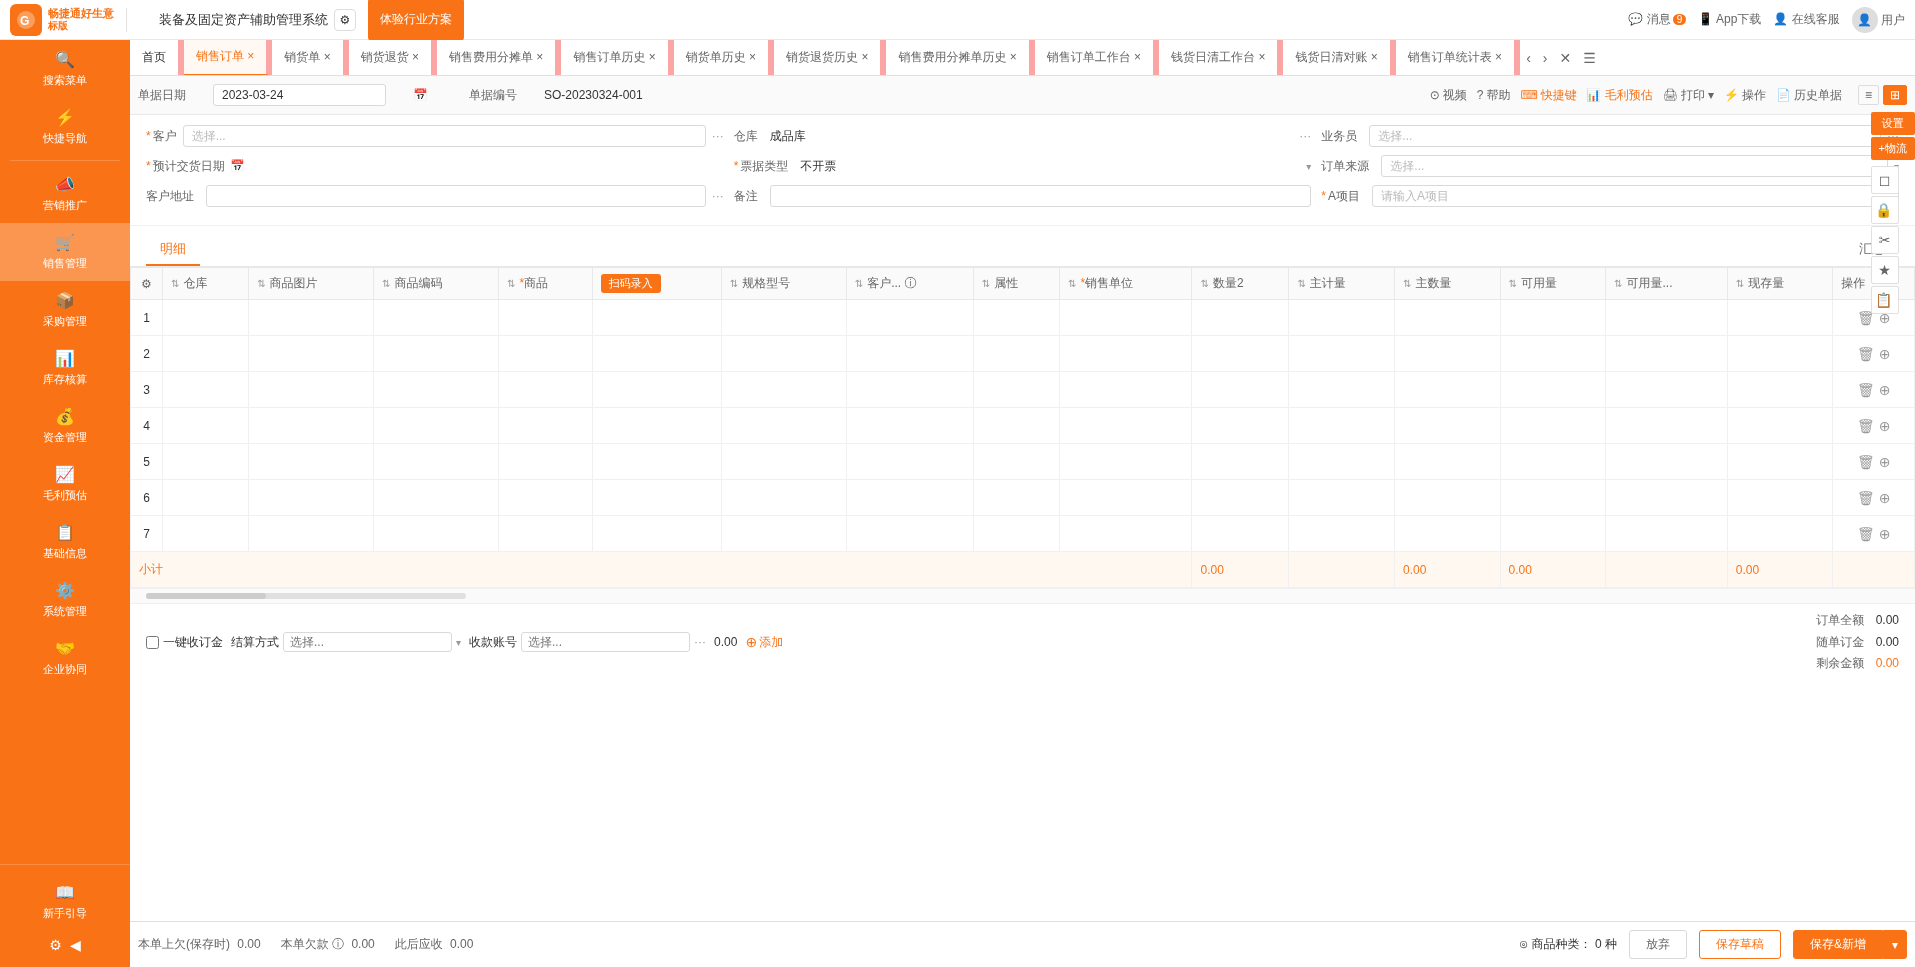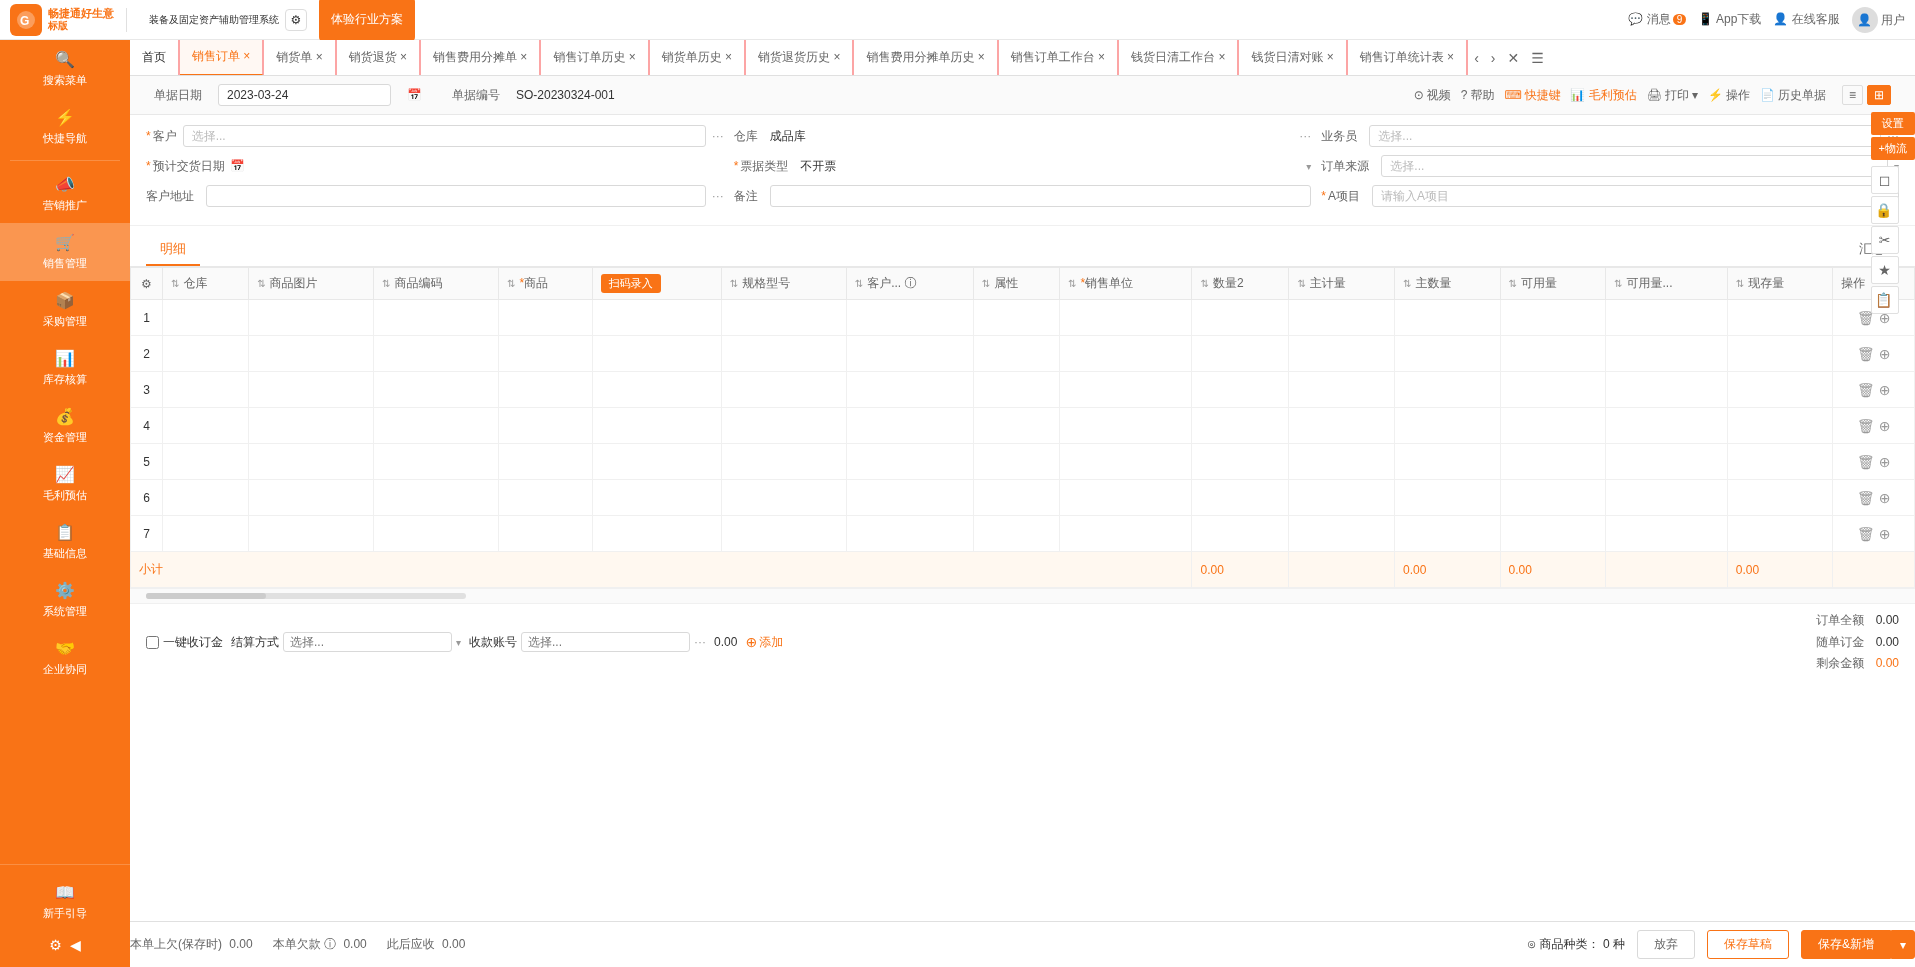--- a/index.html
+++ b/index.html
@@ -11,40 +11,40 @@
     .main-area { display: flex; flex: 1; overflow: hidden; }
     .sidebar { width: 130px; background: #f97316; flex-shrink: 0; display: flex; flex-direction: column; }
     .content-area { flex: 1; display: flex; flex-direction: column; overflow: hidden; }
     .tab-bar { background: #fff; height: 36px; display: flex; align-items: center; border-bottom: 1px solid #e0e0e0; flex-shrink: 0; overflow: hidden; }
     .page-content { flex: 1; background: #fff; overflow-y: auto; padding: 0; }
 
     
     .app-logo { display: flex; align-items: center; gap: 6px; }
     .logo-icon { width: 32px; height: 32px; background: #f97316; border-radius: 6px; display: flex; align-items: center; justify-content: center; }
     .logo-text { font-size: 11px; color: #f97316; font-weight: bold; line-height: 1.2; }
-    .system-title { font-size: 10px; color: #333; margin-left: 10px; }
+    .system-title { font-size: 13px; color: #333; margin-left: 20px; }
     .top-bar-right { margin-left: auto; display: flex; align-items: center; gap: 16px; }
     .solution-btn { background: #f97316; color: #fff; border: none; padding: 13px 12px; border-radius: 4px; cursor: pointer; font-size: 12px; }
     .top-icon-group { display: flex; align-items: center; gap: 12px; color: #666; font-size: 12px; }
     .badge { background: #f97316; color: #fff; border-radius: 10px; padding: 0 4px; font-size: 10px; margin-left: 2px; }
     .settings-icon { width: 22px; height: 22px; border: 1px solid #ddd; border-radius: 4px; display: flex; align-items: center; justify-content: center; cursor: pointer; }
     .sidebar-item { display: flex; flex-direction: column; align-items: center; padding: 10px 6px; cursor: pointer; color: #fff; font-size: 11px; gap: 4px; }
     .sidebar-item.active { background: rgba(255,255,255,0.25); }
     .sidebar-icon { font-size: 16px; }
     .sidebar-divider { height: 1px; background: rgba(255,255,255,0.2); margin: 4px 10px; }
     .sidebar-bottom { margin-top: auto; border-top: 1px solid rgba(255,255,255,0.2); padding: 8px 0; }
 
     
-    .tab-item { padding: 0 12px; height: 36px; display: flex; align-items: center; gap: 4px; cursor: pointer; font-size: 12px; color: #666; border-right: 2px solid #fca5a5; white-space: nowrap; flex-shrink: 0; }
+    .tab-item { padding: 0 12px; height: 36px; display: flex; align-items: center; gap: 4px; cursor: pointer; font-size: 12px; color: #666; border-right: 6px solid #fca5a5; white-space: nowrap; flex-shrink: 0; }
     .tab-item.active { color: #f97316; background: #fff8f3; border-bottom: 2px solid #f97316; font-weight: 500; }
     .tab-item.home { color: #333; }
     .tab-nav-btn { padding: 0 6px; cursor: pointer; color: #666; font-size: 14px; flex-shrink: 0; }
 
     
-    .form-header { padding: 8px 24px; background: #fafafa; border-bottom: 1px solid #e8e8e8; display: flex; align-items: center; gap: 16px; }
+    .form-header { padding: 8px 8px; background: #fafafa; border-bottom: 1px solid #e8e8e8; display: flex; align-items: center; gap: 27px; }
     .form-header-actions { margin-left: auto; display: flex; align-items: center; gap: 10px; font-size: 12px; color: #666; }
     .form-action-btn { cursor: pointer; color: #666; display: flex; align-items: center; gap: 3px; }
     .form-action-btn.orange { color: #f97316; }
 
     
     .form-section { padding: 10px 16px; border-bottom: 1px solid #f0f0f0; }
     .form-row { display: flex; align-items: center; gap: 10px; margin-bottom: 8px; }
     .form-field { display: flex; align-items: center; gap: 6px; flex: 1; }
     .field-label { color: #666; font-size: 12px; white-space: nowrap; }
     .field-label.required::before { content: '*'; color: #f97316; margin-right: 2px; }
@@ -81,21 +81,21 @@
 
     
     .table-footer { display: flex; align-items: center; gap: 8px; padding: 6px 16px; border-top: 1px solid #f0f0f0; background: #fff; }
     .checkbox-wrap { display: flex; align-items: center; gap: 4px; }
     .footer-field { display: flex; align-items: center; gap: 4px; }
     .footer-input { border: 1px solid #d9d9d9; border-radius: 3px; padding: 2px 6px; font-size: 12px; min-width: 80px; }
     .add-btn { color: #f97316; cursor: pointer; font-size: 12px; display: flex; align-items: center; gap: 2px; }
     .footer-amount { color: #333; font-size: 12px; }
 
     
-    .bottom-bar { background: #fff; border-top: 1px solid #e0e0e0; padding: 8px 0; display: flex; align-items: center; flex-shrink: 0; }
+    .bottom-bar { background: #fff; border-top: 1px solid #e0e0e0; padding: 8px 8px; display: flex; align-items: center; flex-shrink: 0; }
     .bottom-stats { display: flex; gap: 20px; color: #666; font-size: 12px; align-items: center; }
     .bottom-right { margin-left: auto; display: flex; align-items: center; gap: 12px; }
     .order-summary { text-align: right; font-size: 12px; line-height: 1.8; }
     .order-summary-label { color: #666; }
     .order-summary-value { color: #333; margin-left: 8px; font-weight: 500; }
     .action-btn { border: 1px solid #d9d9d9; background: #fff; padding: 5px 16px; border-radius: 3px; cursor: pointer; font-size: 12px; color: #666; }
     .action-btn.primary-outline { border-color: #f97316; color: #f97316; }
     .action-btn.primary { background: #f97316; color: #fff; border-color: #f97316; }
     .split-arrow { padding: 5px 8px; border-left: 1px solid rgba(255,255,255,0.4); cursor: pointer; }
 

